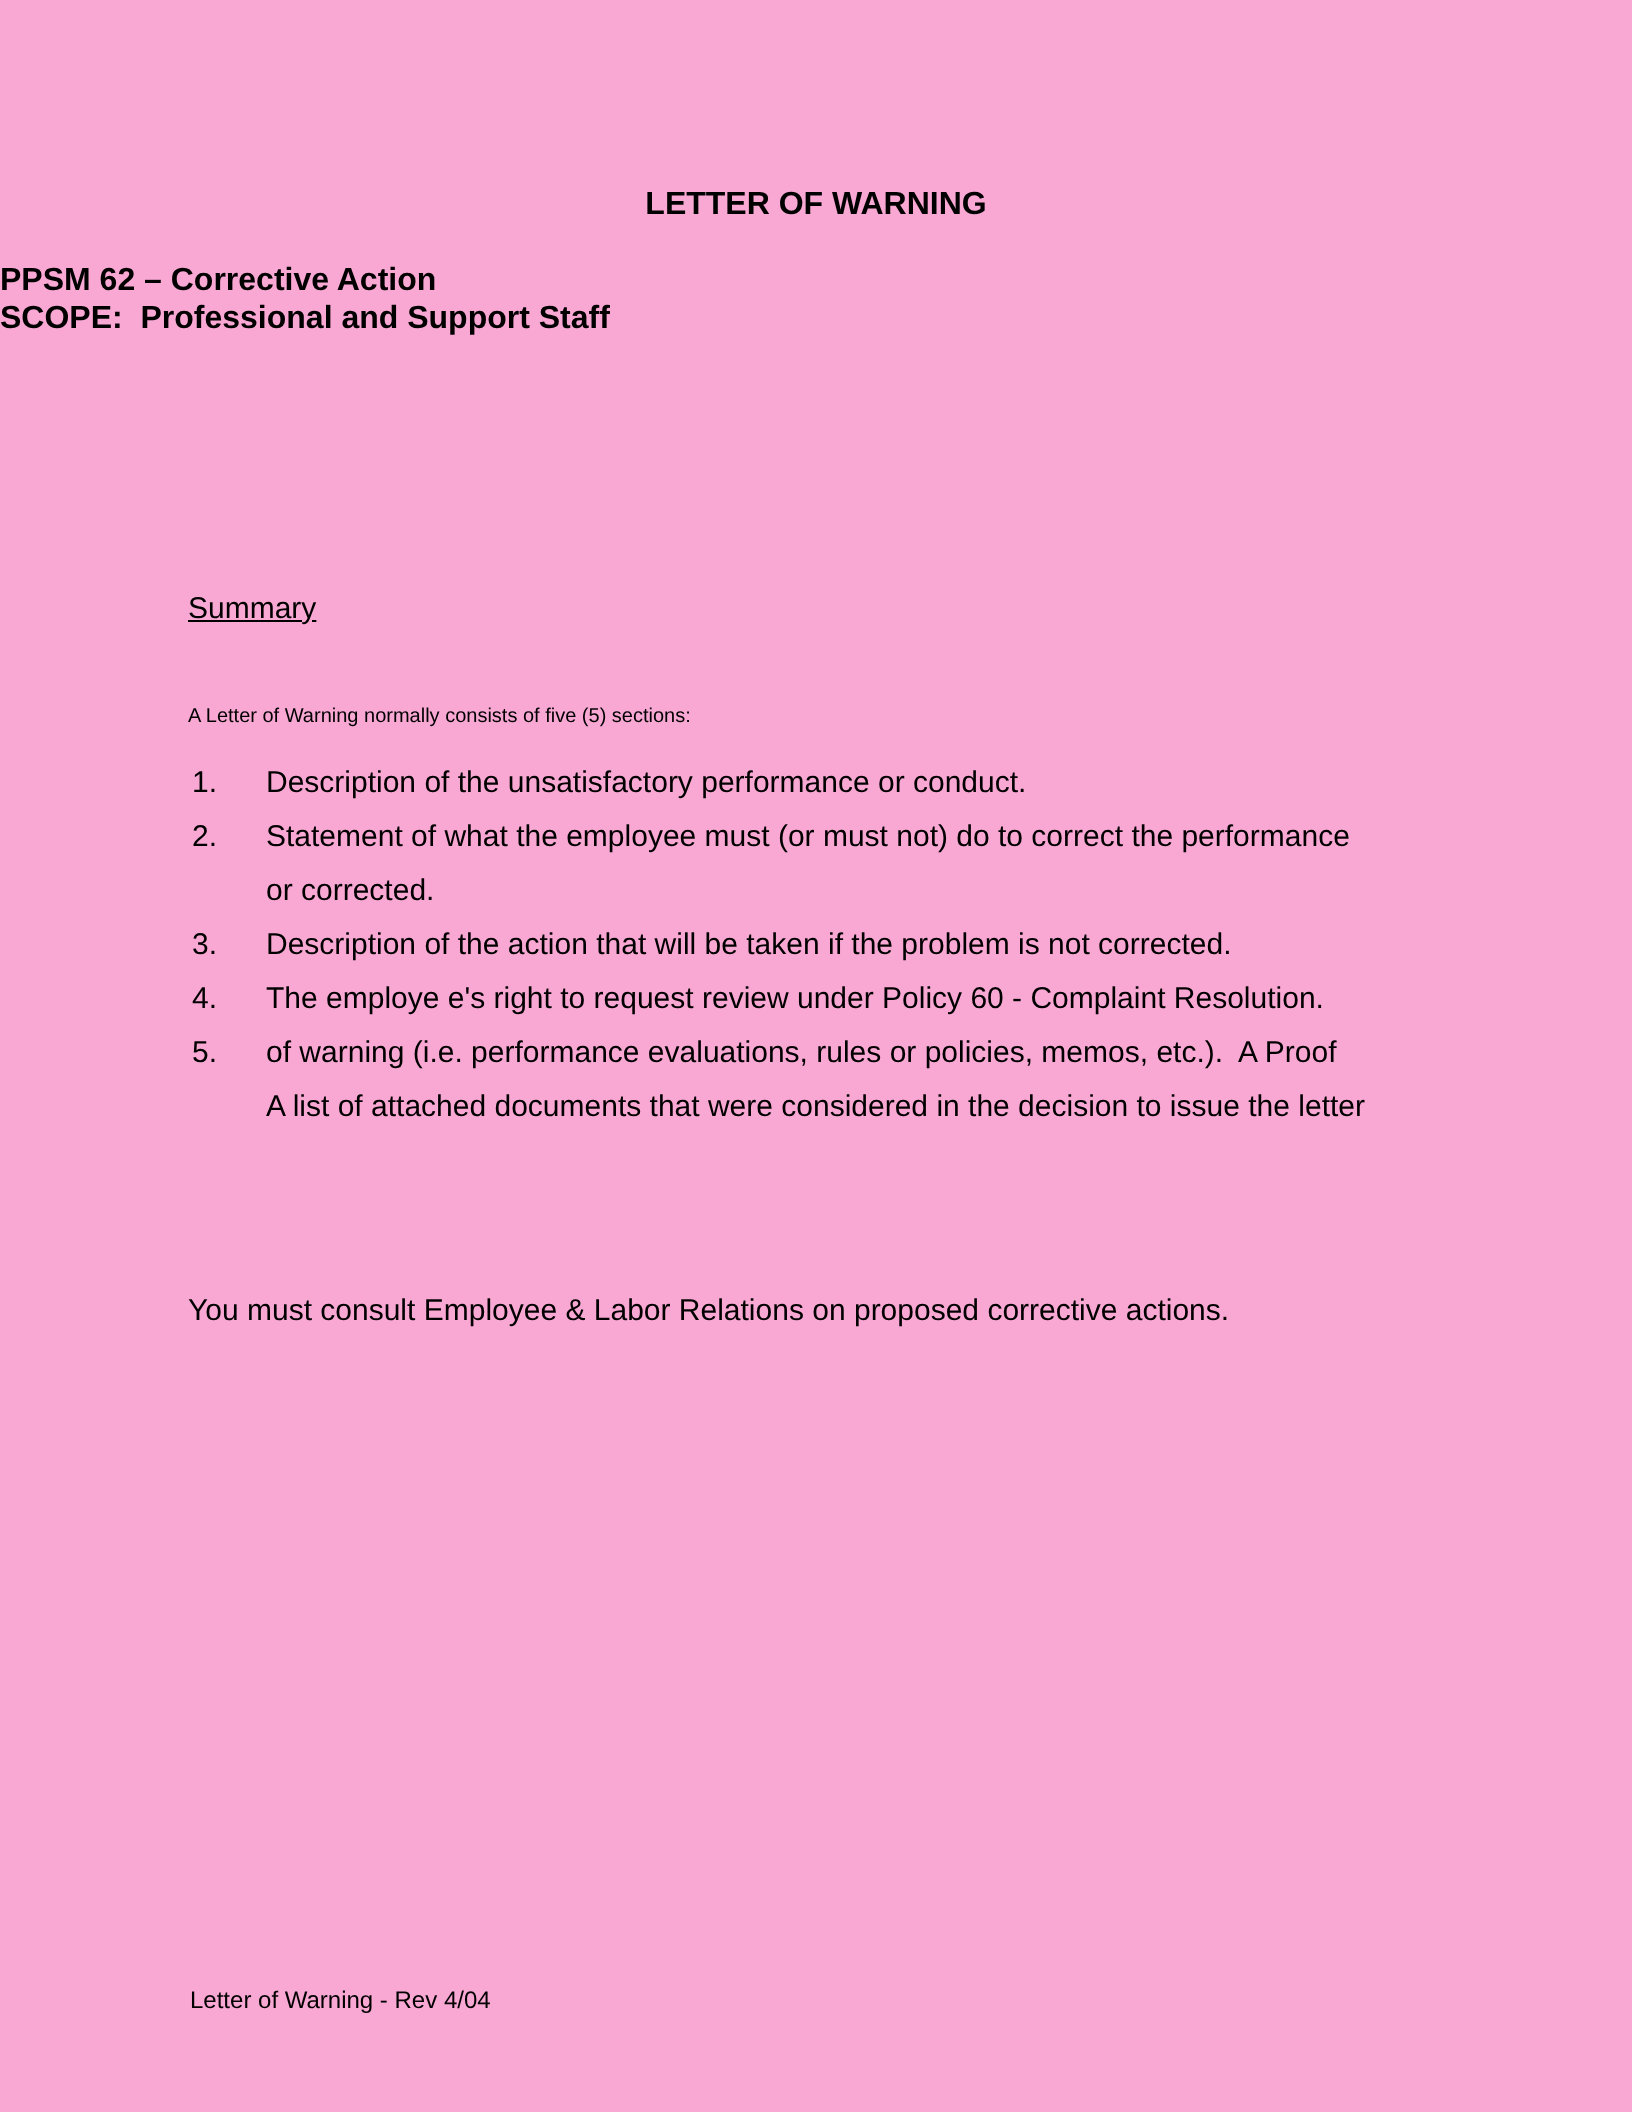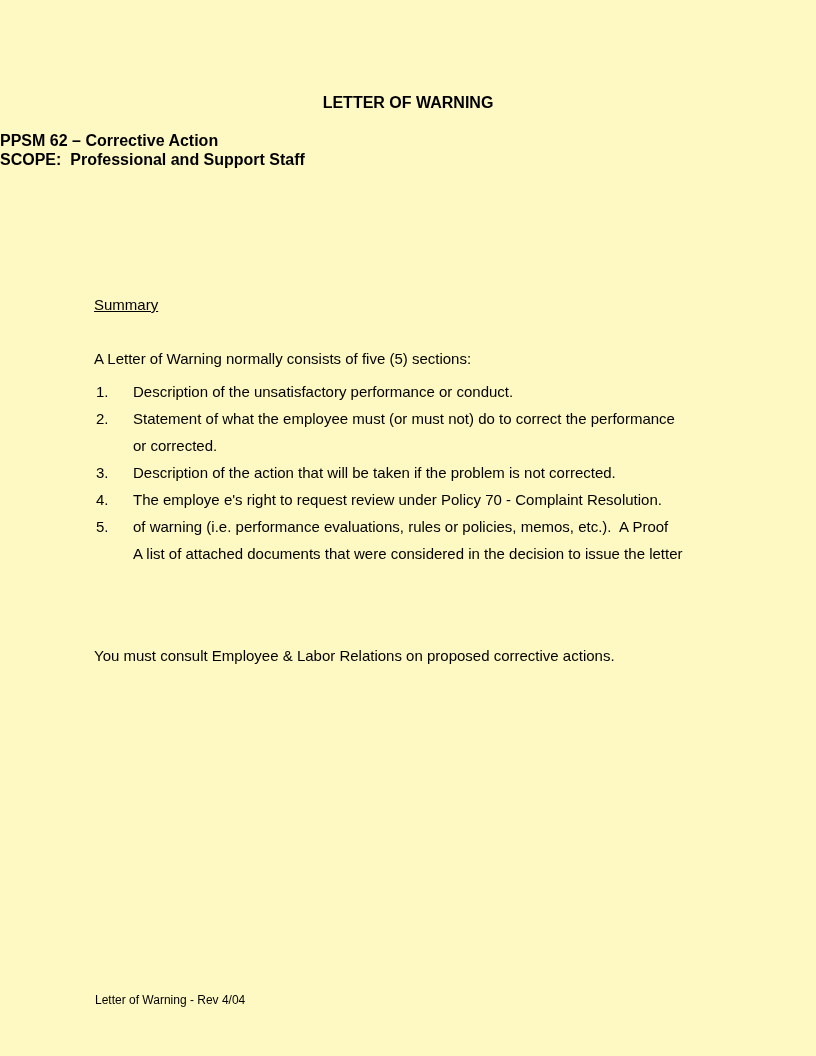--- a/index.html
+++ b/index.html
@@ -5,21 +5,21 @@
   html, body {
     margin: 0;
     padding: 0;
     background: #888;
   }
   .page {
     position: relative;
     width: 816px;
     height: 1056px;
     margin: 0 auto;
-    background: #fef9c3;
+    background: #f9a8d4;
     font-family: "Liberation Sans", "DejaVu Sans", sans-serif;
     color: #000000;
     overflow: hidden;
   }
   .abs { position: absolute; }
 
   .doc-title {
     top: 93px;
     left: 0;
     width: 816px;
@@ -45,21 +45,21 @@
     left: 94px;
     font-size: 15px;
     line-height: 18px;
     text-decoration: underline;
     white-space: pre-wrap;
   }
   .intro-paragraph {
     top: 350px;
     left: 94px;
     width: 640px;
-    font-size: 15px;
+    font-size: 10px;
     line-height: 18px;
     white-space: pre-wrap;
   }
 
   .numbered-list {
     top: 378px;
     left: 96px;
     width: 640px;
     font-size: 15px;
   }
@@ -125,21 +125,21 @@
       </div>
       <div class="list-item">
         <div class="item-number">3.</div>
         <div class="item-text">
           <div class="item-line">Description of the action that will be taken if the problem is not corrected.</div>
         </div>
       </div>
       <div class="list-item">
         <div class="item-number">4.</div>
         <div class="item-text">
-          <div class="item-line">The employe e's right to request review under Policy 70 - Complaint Resolution.</div>
+          <div class="item-line">The employe e's right to request review under Policy 60 - Complaint Resolution.</div>
         </div>
       </div>
       <div class="list-item">
         <div class="item-number">5.</div>
         <div class="item-text">
           <div class="item-line">of warning (i.e. performance evaluations, rules or policies, memos, etc.).  A Proof</div>
           <div class="item-line">A list of attached documents that were considered in the decision to issue the letter</div>
         </div>
       </div>
     </div>

